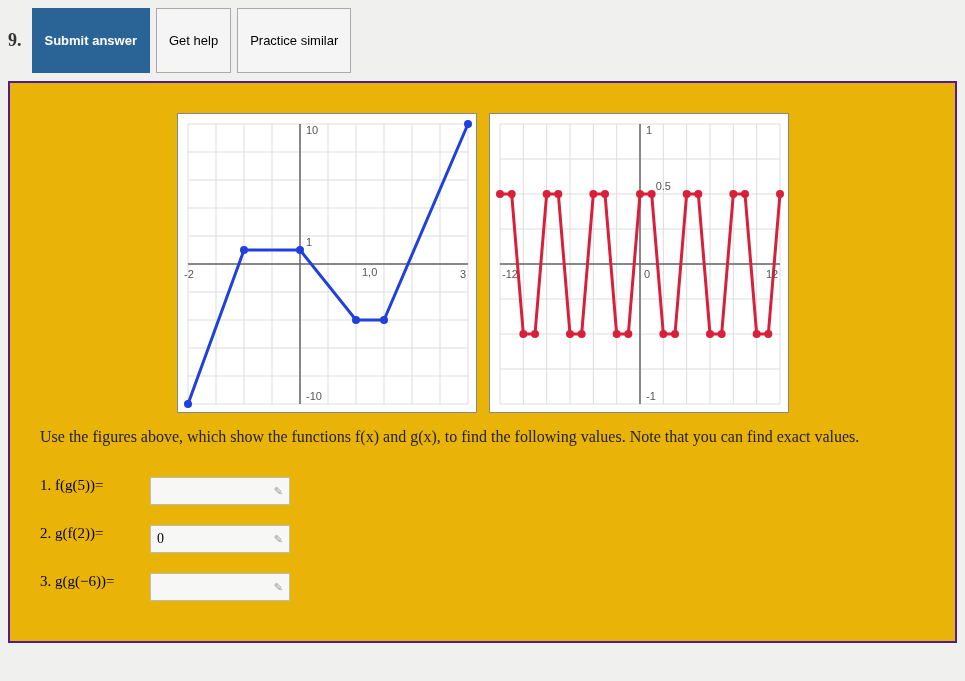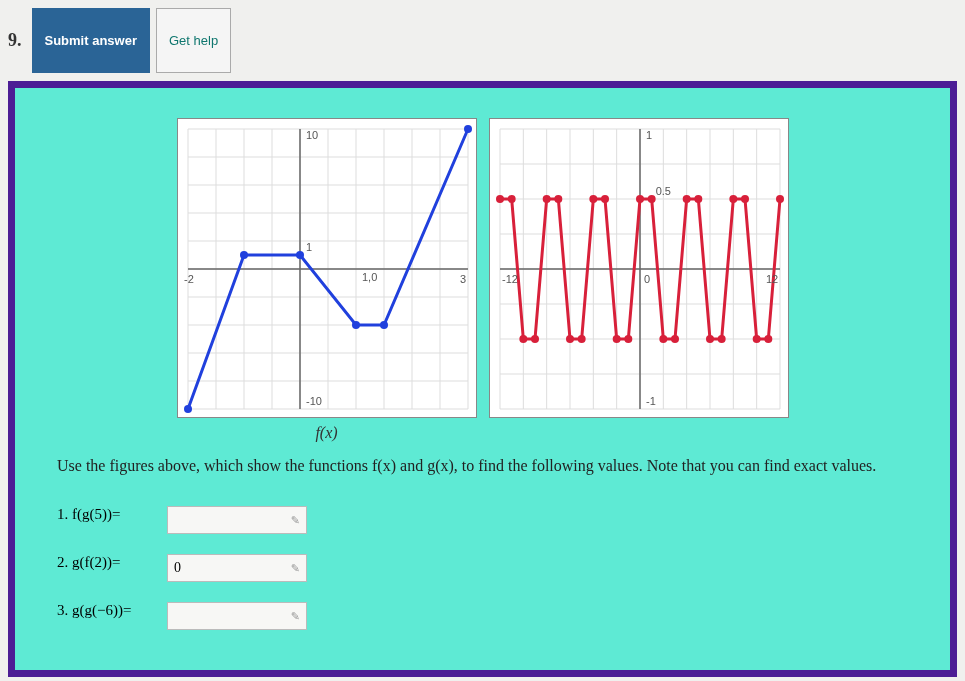--- a/index.html
+++ b/index.html
@@ -1,22 +1,22 @@
 <!DOCTYPE html>
 <html><head>
 <meta charset="utf-8">
 <style>
 *{box-sizing:border-box;margin:0;padding:0}
 body{font-family:Georgia,serif;background:#f0f0ee;padding:8px;width:965px}
 .top{display:flex;align-items:center;gap:6px;margin-bottom:8px}
 .qnum{font-size:18px;font-weight:bold;color:#333;margin-right:4px}
 .btn{padding:24px 12px;font-size:13px;border:1px solid #aaa;cursor:pointer;font-family:Arial,sans-serif}
 .btn.primary{background:#2a6496;color:#fff;border-color:#2a6496;font-weight:bold}
-.btn.secondary{background:#f5f5f5;color:#0f766e}
-.card{background:#5eead4;border:7px solid #4c1d95;padding:20px 42px;min-height:560px}
+.btn.secondary{background:#f5f5f5;color:#000000}
+.card{background:#eab308;border:2px solid #4c1d95;padding:20px 30px;min-height:560px}
 .figs{display:flex;justify-content:center;gap:12px;margin:10px 0}
 .figbox{text-align:center}
 .plot{width:300px;height:300px;border:1px solid #888;background:#fff;position:relative}
 .caption{font-style:italic;font-size:16px;margin-top:6px;color:#333}
 .prompt{font-size:16px;line-height:1.5;margin:12px 0 28px;color:#222}
 .qrow{display:flex;align-items:flex-start;margin:20px 0;font-size:15px}
 .qlabel{min-width:110px}
 .ansbox{width:140px;height:28px;border:1px solid #bbb;background:#f7f7f5;padding:2px 6px;font-size:14px;display:flex;align-items:center;justify-content:space-between}
 .pen{font-size:11px;color:#999}
 svg{display:block}
@@ -28,20 +28,21 @@
 .gxline{stroke:#d8203a;stroke-width:3;fill:none}
 .gxdot{fill:#d8203a}
 </style>
 </head>
 <body>
 
 <div class="top">
   <span class="qnum">9.</span>
   <button class="btn primary">Submit answer</button>
   <button class="btn secondary">Get help</button>
+  <button class="btn secondary">Practice similar</button>
 </div>
 
 <div class="card">
   <div class="figs">
     <div class="figbox">
       <div class="plot">
         <svg id="svg-fx" width="300" height="300" viewBox="0 0 300 300">
             <g class="grid">
               <line x1="10" y1="10" x2="10" y2="290"></line>
               <line x1="38" y1="10" x2="38" y2="290"></line>
@@ -76,21 +77,20 @@
             <circle cx="206" cy="206" r="4" class="fxdot"></circle>
             <circle cx="290" cy="10" r="4" class="fxdot"></circle>
             <text x="128" y="20" class="lblsvg">10</text>
             <text x="128" y="286" class="lblsvg">-10</text>
             <text x="6" y="164" class="lblsvg">-2</text>
             <text x="282" y="164" class="lblsvg">3</text>
             <text x="184" y="162" class="lblsvg">1,0</text>
             <text x="128" y="132" class="lblsvg">1</text>
           </svg>
       </div>
-      <div class="caption">f(x)</div>
     </div>
     <div class="figbox">
       <div class="plot">
         <svg id="svg-gx" width="300" height="300" viewBox="0 0 300 300">
             <g class="grid">
               <line x1="10" y1="10" x2="10" y2="290"></line>
               <line x1="33.33333333333333" y1="10" x2="33.33333333333333" y2="290"></line>
               <line x1="56.666666666666664" y1="10" x2="56.666666666666664" y2="290"></line>
               <line x1="80" y1="10" x2="80" y2="290"></line>
               <line x1="103.33333333333333" y1="10" x2="103.33333333333333" y2="290"></line>

